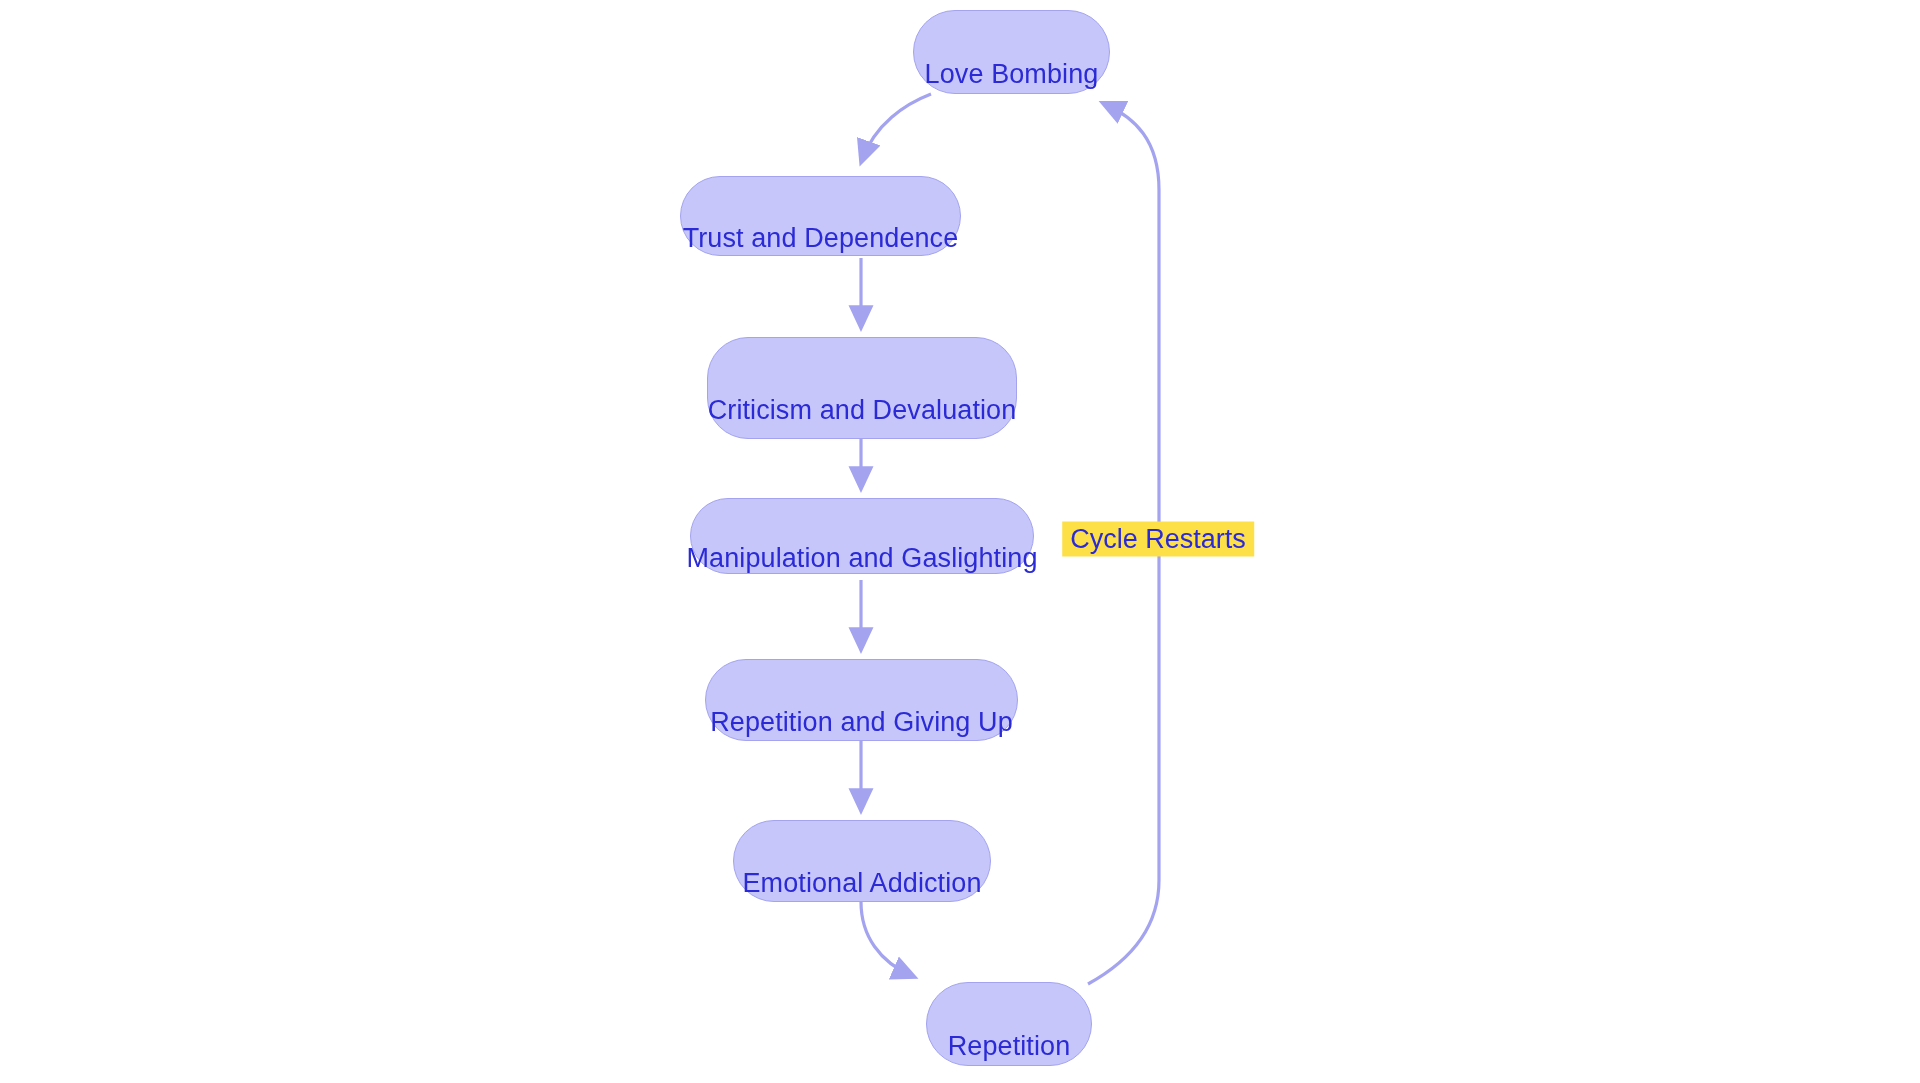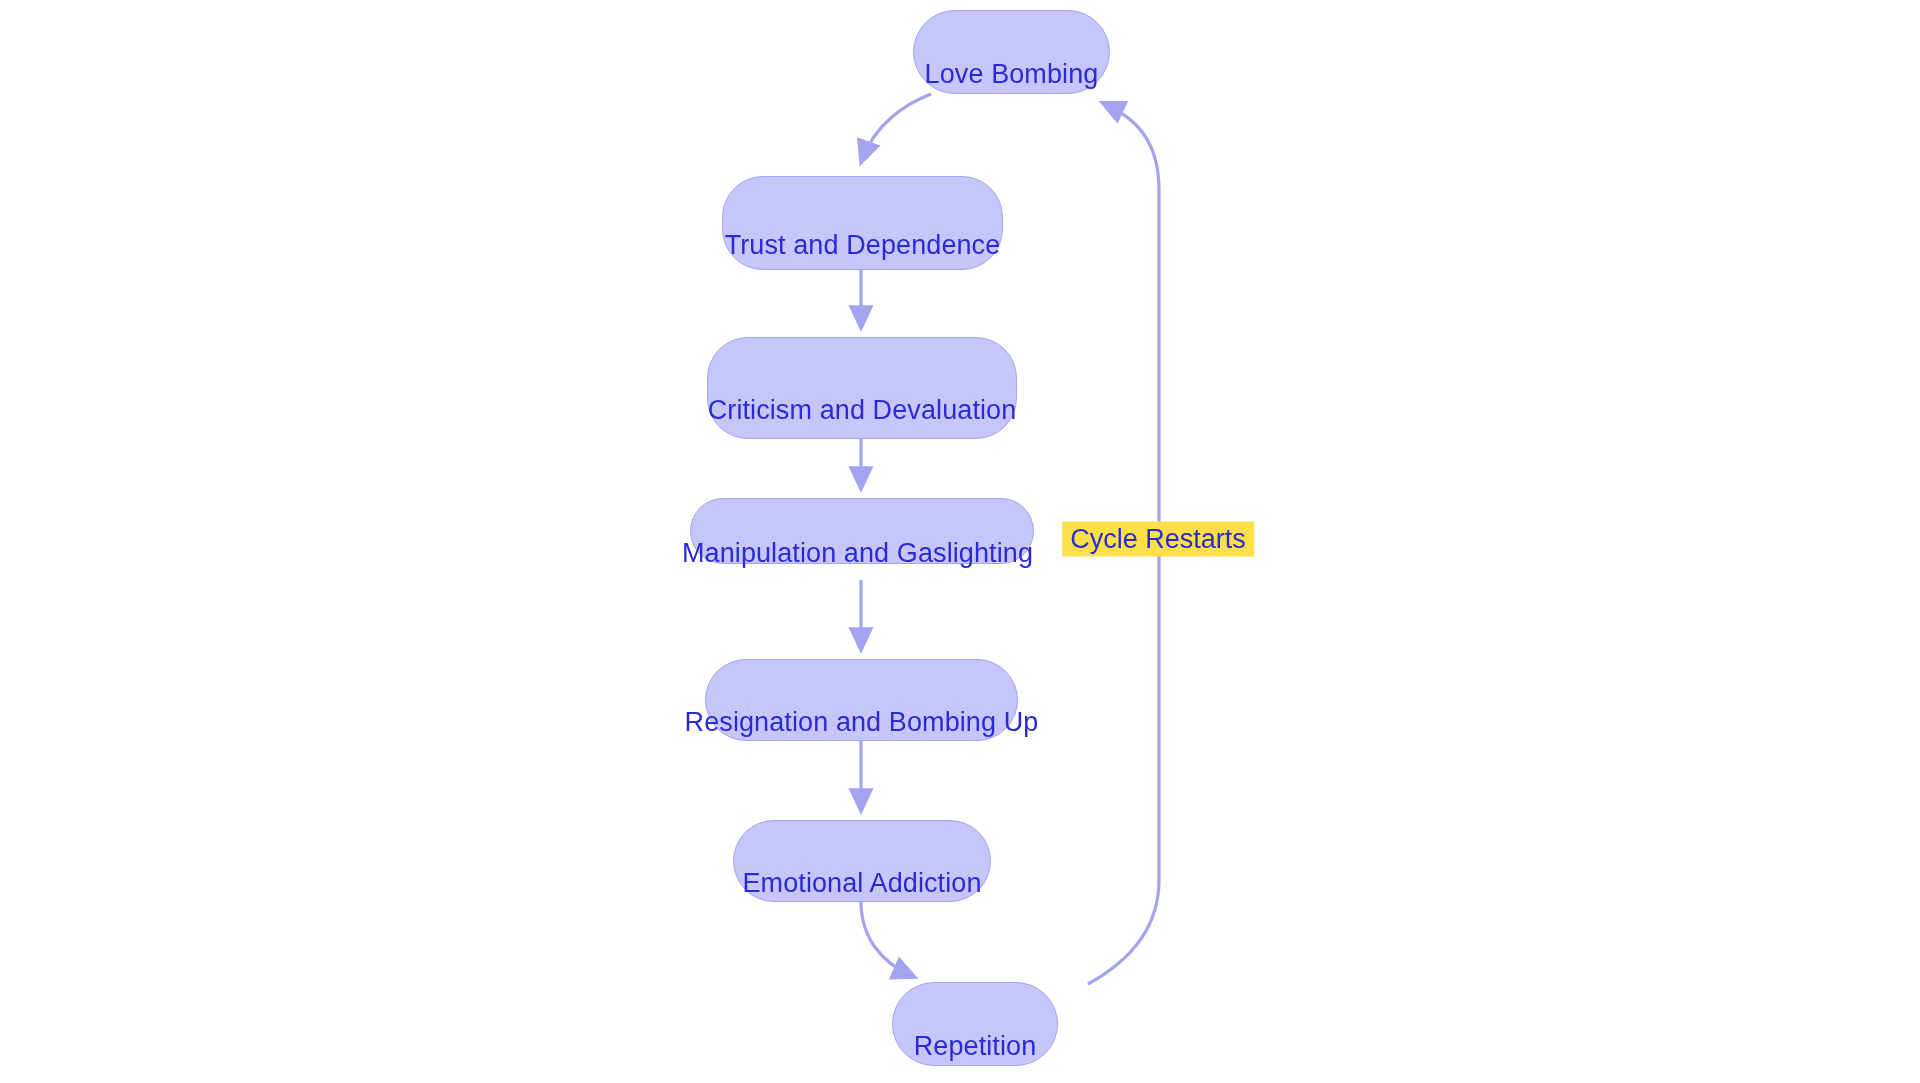--- a/index.html
+++ b/index.html
@@ -84,39 +84,39 @@
 
     <path d="M 861,902 C 861,936 880,962 912,976" fill="none" stroke="#a3a3f0" stroke-width="3.2" marker-end="url(#arrowhead)"></path>
 
     <path d="M 1088,984 C 1128,962 1159,930 1159,880 L 1159,190 C 1159,140 1135,118 1105,104" fill="none" stroke="#a3a3f0" stroke-width="3.2" marker-end="url(#arrowhead)"></path>
   </svg>
 
   <div class="node" style="left:913px; top:10px; width:197px; height:84px; border-radius:42px;">
     <span class="node-label">Love Bombing</span>
   </div>
 
-  <div class="node" style="left:722px; top:176px; width:281px; height:94px; border-radius:41px;align-items:center;">
+  <div class="node" style="left:680px; top:176px; width:281px; height:80px; border-radius:41px;align-items:center;">
     <span class="node-label">Trust and Dependence</span>
   </div>
 
   <div class="node" style="left:707px; top:337px; width:310px; height:102px; border-radius:41px;">
     <span class="node-label">Criticism and Devaluation</span>
   </div>
 
-  <div class="node" style="left:690px; top:498px; width:344px; height:66px; border-radius:41px;justify-content:flex-end;">
+  <div class="node" style="left:690px; top:498px; width:344px; height:76px; border-radius:41px;">
     <span class="node-label">Manipulation and Gaslighting</span>
   </div>
 
   <div class="node" style="left:705px; top:659px; width:313px; height:82px; border-radius:41px;">
-    <span class="node-label">Resignation and Bombing Up</span>
+    <span class="node-label">Repetition and Giving Up</span>
   </div>
 
   <div class="node" style="left:733px; top:820px; width:258px; height:82px; border-radius:41px;text-align:right;">
     <span class="node-label">Emotional Addiction</span>
   </div>
 
-  <div class="node" style="left:892px; top:982px; width:166px; height:84px; border-radius:42px;">
+  <div class="node" style="left:926px; top:982px; width:166px; height:84px; border-radius:42px;">
     <span class="node-label">Repetition</span>
   </div>
 
   <div class="edge-label" style="left:1158px; top:539px; transform:translate(-50%,-50%);">Cycle Restarts</div>
 
 </div>
 
 </body></html>

